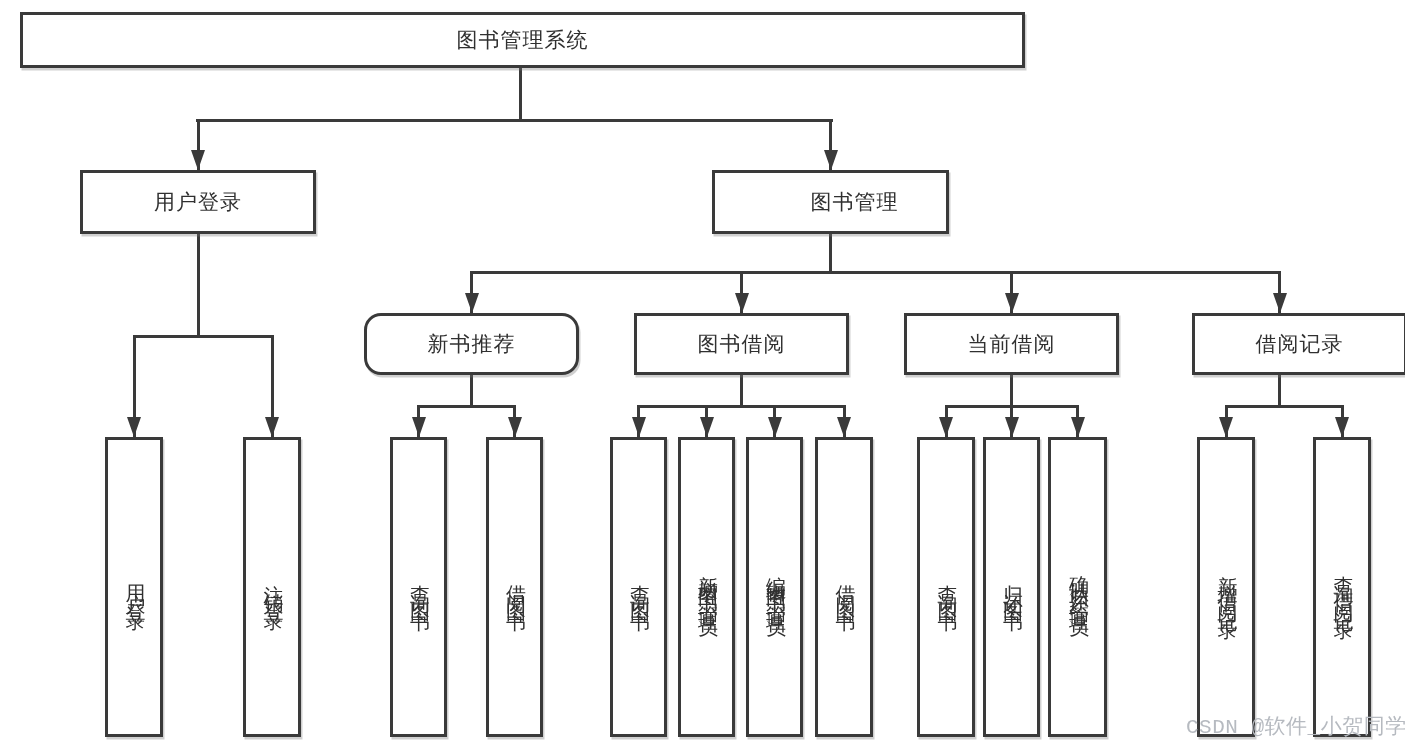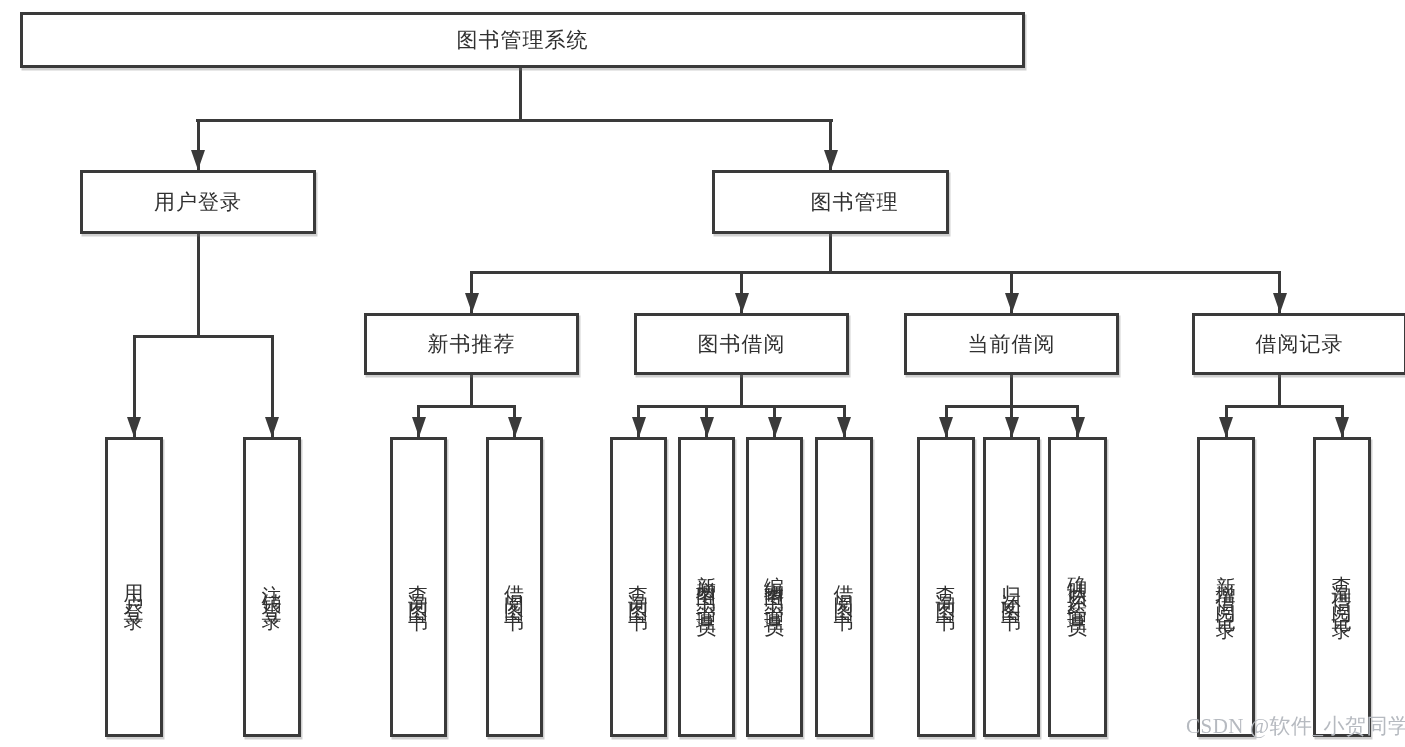--- a/index.html
+++ b/index.html
@@ -1,20 +1,20 @@
 <!DOCTYPE html>
 <html><head>
 <meta charset="utf-8">
 <style>
   html,body{margin:0;padding:0;background:#ffffff;}
   .canvas{
     position:relative;
     width:1405px;height:747px;
     background:#ffffff;
-    font-family:Liberation Serif, serif;
+    font-family:Liberation Mono, monospace;
     overflow:hidden;
   }
   .box{
     position:absolute;
     border:3px solid #3a3a3a;
     background:#ffffff;
     box-sizing:border-box;
     display:flex;align-items:center;justify-content:center;
     color:#303030;
     box-shadow:1.5px 2.5px 0 rgba(120,120,120,0.35);
@@ -118,21 +118,21 @@
     <span>图书管理系统</span>
   </div>
 
   <div class="box hbox" style="left:80px;top:170px;width:236px;height:64px;">
     <span>用户登录</span>
   </div>
   <div class="box hbox" style="left:712px;top:170px;width:237px;height:64px;padding-left:48px;">
     <span>图书管理</span>
   </div>
 
-  <div class="box hbox" style="left:364px;top:313px;width:215px;height:62px;">
+  <div class="box hbox" style="left:364px;top:313px;width:215px;height:62px;border-radius:17px;">
     <span>新书推荐</span>
   </div>
   <div class="box hbox" style="left:634px;top:313px;width:215px;height:62px;">
     <span>图书借阅</span>
   </div>
   <div class="box hbox" style="left:904px;top:313px;width:215px;height:62px;">
     <span>当前借阅</span>
   </div>
   <div class="box hbox" style="left:1172px;top:313px;width:215px;height:62px;margin-left:20px;">
     <span>借阅记录</span>

